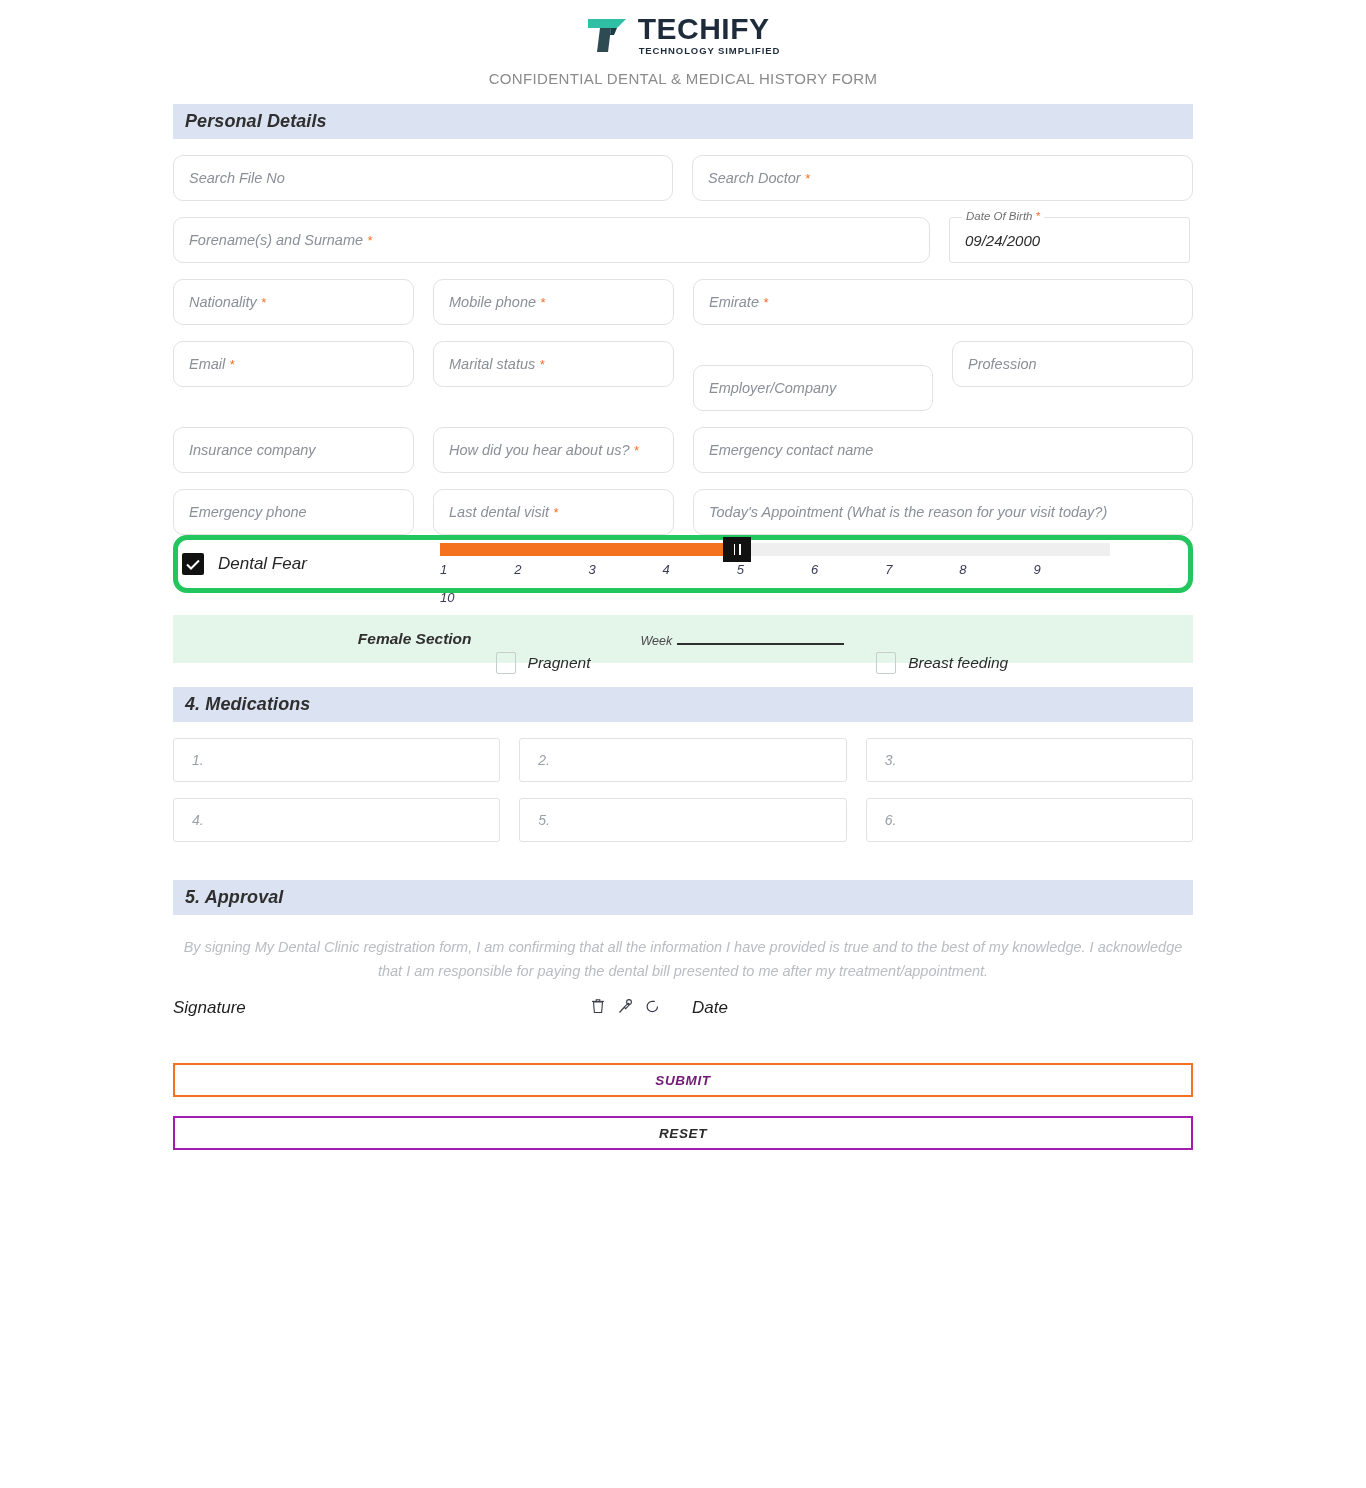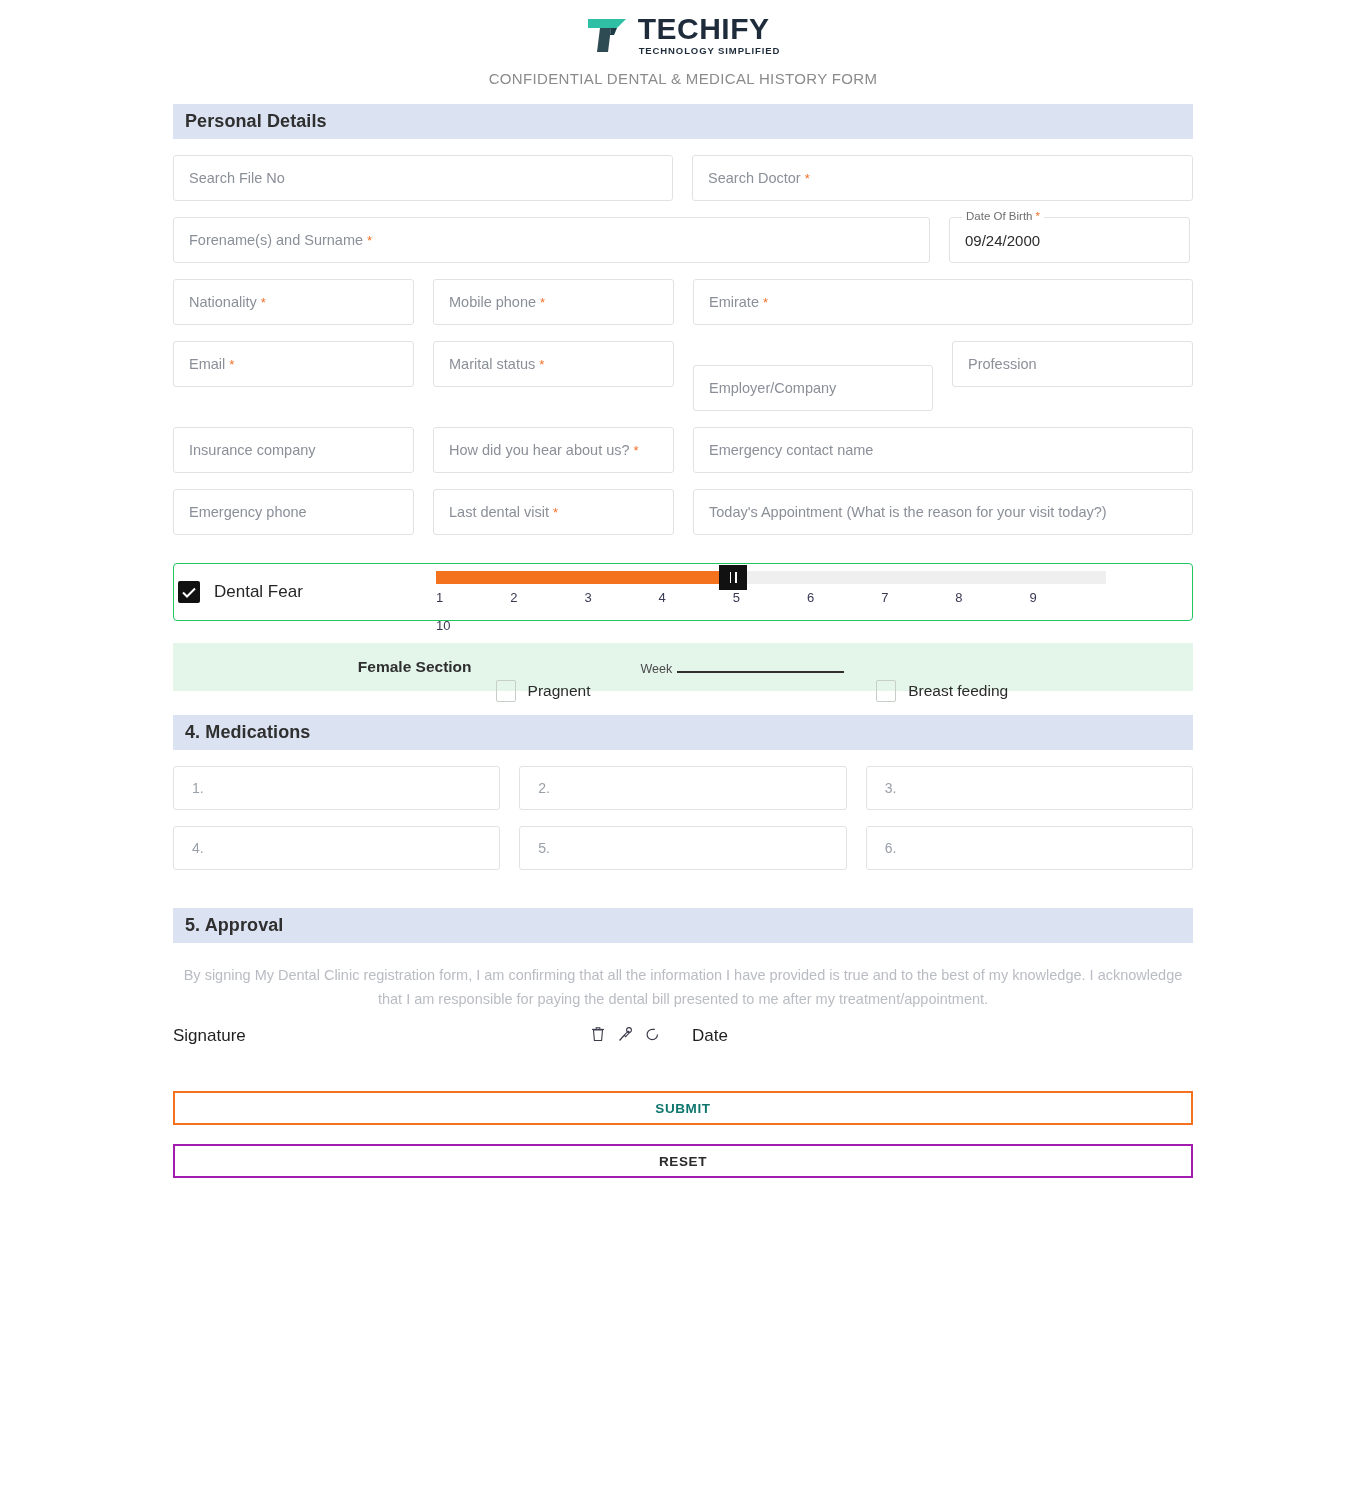--- a/index.html
+++ b/index.html
@@ -58,20 +58,21 @@
     letter-spacing: 0.35px;
     color: #8b8b8b;
     font-weight: 400;
   }
 
   
   .form-body {
     width: 1020px;
     margin: 0 auto;
     padding-top: 17px;
+    font-style: italic;
   }
 
   .section-header {
     background: #dbe2f1;
     height: 35px;
     display: flex;
     align-items: center;
     padding-left: 12px;
     font-size: 18px;
     font-weight: bold;
@@ -82,21 +83,21 @@
   
   .row {
     display: flex;
     margin-top: 16px;
     gap: 19px;
   }
   .field {
     position: relative;
     height: 46px;
     border: 1px solid #e2e2e2;
-    border-radius: 3px;
+    border-radius: 10px;
     background: #fff;
     display: flex;
     align-items: center;
     padding: 0 15px;
     font-size: 14.5px;
     color: #8a8f98;
     flex: 1 1 auto;
     white-space: nowrap;
     overflow: hidden;
   }
@@ -130,23 +131,23 @@
     white-space: nowrap;
   }
   .field-outlined .float-label .req { color: #f4712a; margin-left: 3px; }
   .field-outlined .value {
     font-size: 15px;
     color: #2b2b2b;
   }
 
   
   .fear-block {
-    margin-top: 28px;
-    border: 1px solid #22c55e;
-    border-radius: 4px;
+    margin-top: 0;
+    border: 5px solid #22c55e;
+    border-radius: 14px;
     height: 58px;
     display: flex;
     align-items: center;
     position: relative;
     padding-left: 0;
   }
   .fear-left {
     display: flex;
     align-items: center;
     gap: 14px;
@@ -359,21 +360,21 @@
     align-items: center;
     justify-content: center;
     font-size: 13.5px;
     font-weight: bold;
     letter-spacing: 0.6px;
     background: #fff;
     cursor: pointer;
   }
   .btn-submit {
     border: 2px solid #f4711d;
-    color: #0f766e;
+    color: #701a75;
     margin-top: 45px;
   }
   .btn-reset {
     border: 2px solid #a21caf;
     color: #2b2b2b;
     margin-top: 19px;
   }
 </style>
 </head>
 <body>

